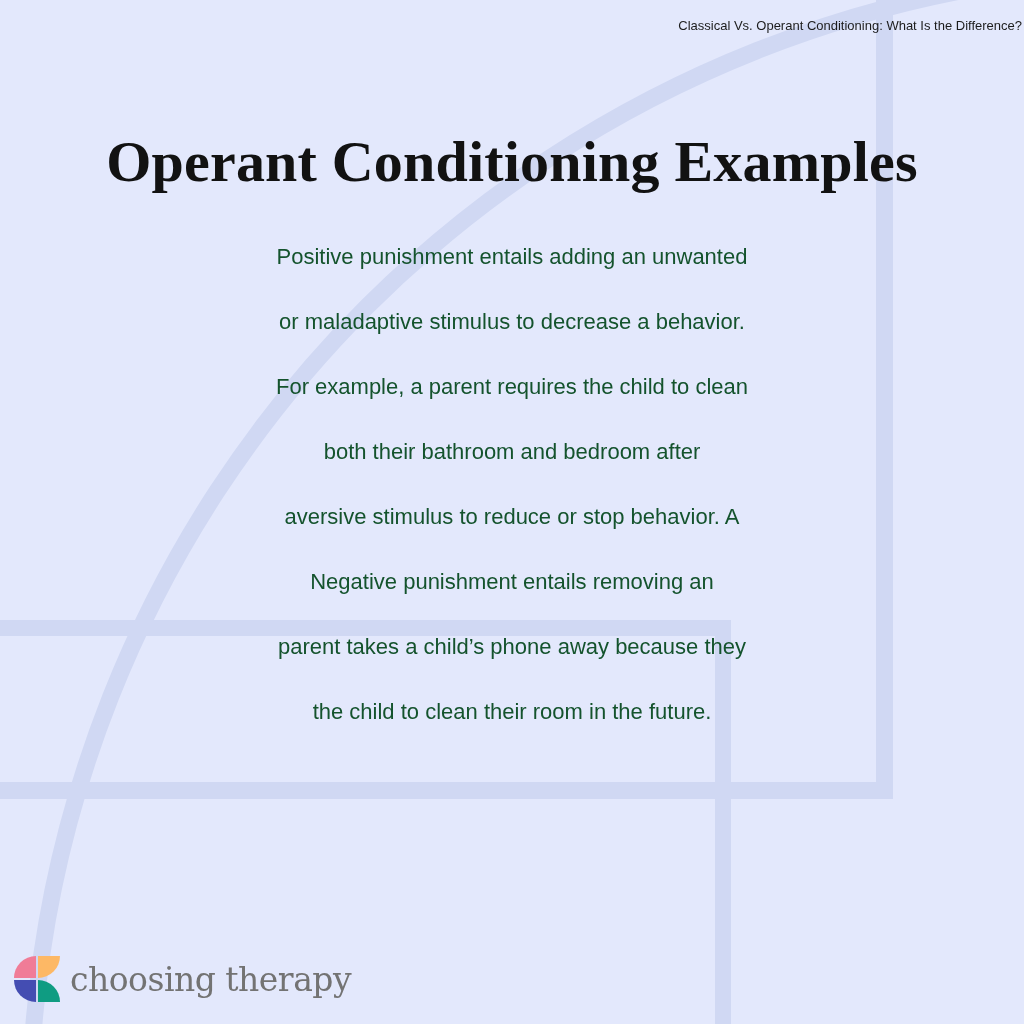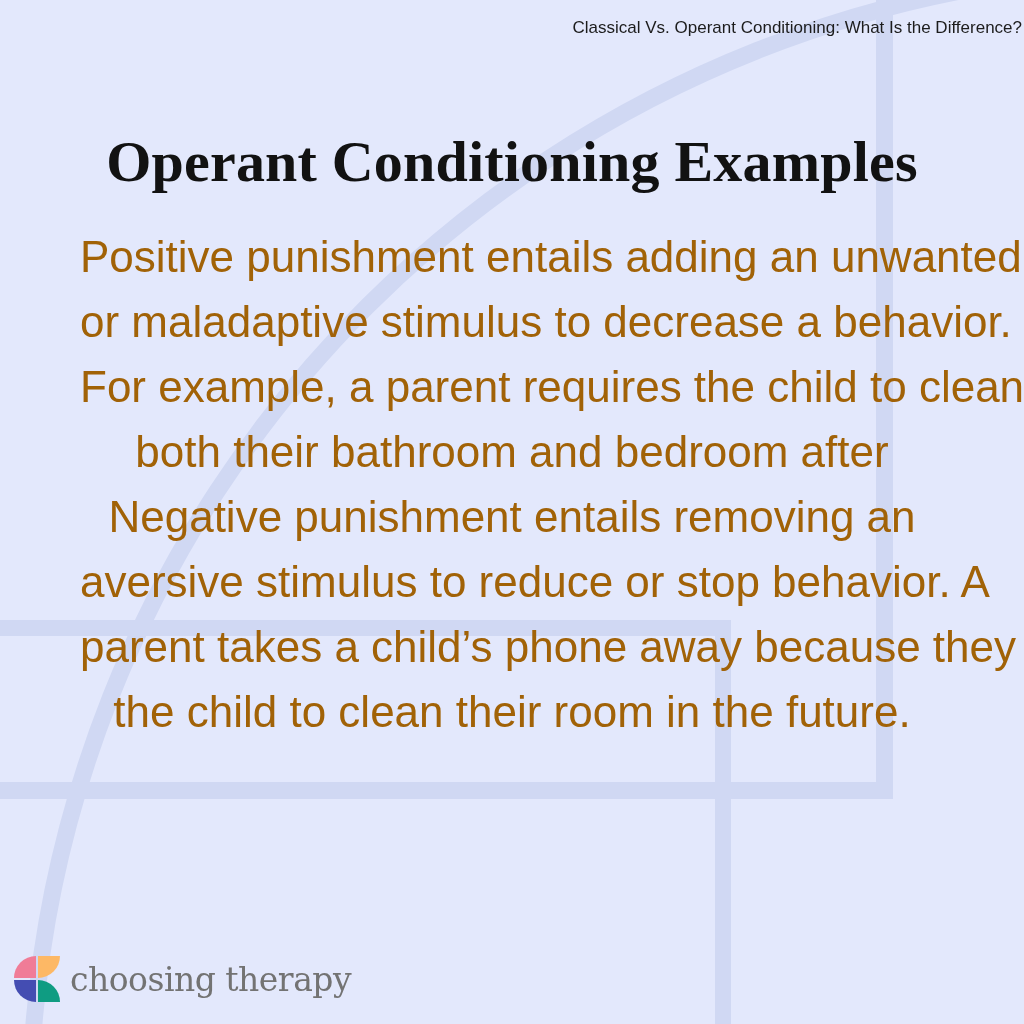--- a/index.html
+++ b/index.html
@@ -20,21 +20,21 @@
       inset: 0;
       width: 1024px;
       height: 1024px;
       pointer-events: none;
       z-index: 0;
     }
     .header-caption {
       position: absolute;
       top: 18px;
       right: 2px;
-      font-size: 17px;
+      font-size: 13px;
       color: #1c1c1c;
       z-index: 2;
       white-space: nowrap;
       font-family: "Liberation Sans", "DejaVu Sans", sans-serif;
     }
     .title {
       position: absolute;
       top: 128px;
       left: 0;
       width: 1024px;
@@ -50,23 +50,23 @@
     .body-text {
       position: absolute;
       top: 224px;
       left: 80px;
       width: 864px;
       z-index: 2;
     }
     .body-line {
       display: block;
       text-align: center;
-      font-size: 44px;
+      font-size: 22px;
       line-height: 65px;
-      color: #a16207;
+      color: #14532d;
       white-space: nowrap;
       font-family: "Liberation Sans", "DejaVu Sans", sans-serif;
     }
     .logo {
       position: absolute;
       left: 14px;
       top: 956px;
       display: flex;
       align-items: center;
       z-index: 2;
@@ -101,22 +101,22 @@
 
 <div class="header-caption">Classical Vs. Operant Conditioning: What Is the Difference?</div>
 
 <h1 class="title">Operant Conditioning Examples</h1>
 
 <div class="body-text">
   <span class="body-line">Positive punishment entails adding an unwanted</span>
   <span class="body-line">or maladaptive stimulus to decrease a behavior.</span>
   <span class="body-line">For example, a parent requires the child to clean</span>
   <span class="body-line">both their bathroom and bedroom after</span>
+  <span class="body-line">aversive stimulus to reduce or stop behavior. A</span>
   <span class="body-line">Negative punishment entails removing an</span>
-  <span class="body-line">aversive stimulus to reduce or stop behavior. A</span>
   <span class="body-line">parent takes a child’s phone away because they</span>
   <span class="body-line">the child to clean their room in the future.</span>
 </div>
 
 <div class="logo">
   <svg class="logo-mark" viewBox="0 0 46 46" xmlns="http://www.w3.org/2000/svg">
 
     <path d="M22 22 L0 22 A22 22 0 0 1 22 0 Z" fill="#F07C97"></path>
 
     <path d="M24 0 L46 0 A22 22 0 0 1 24 22 Z" fill="#FDB865"></path>

